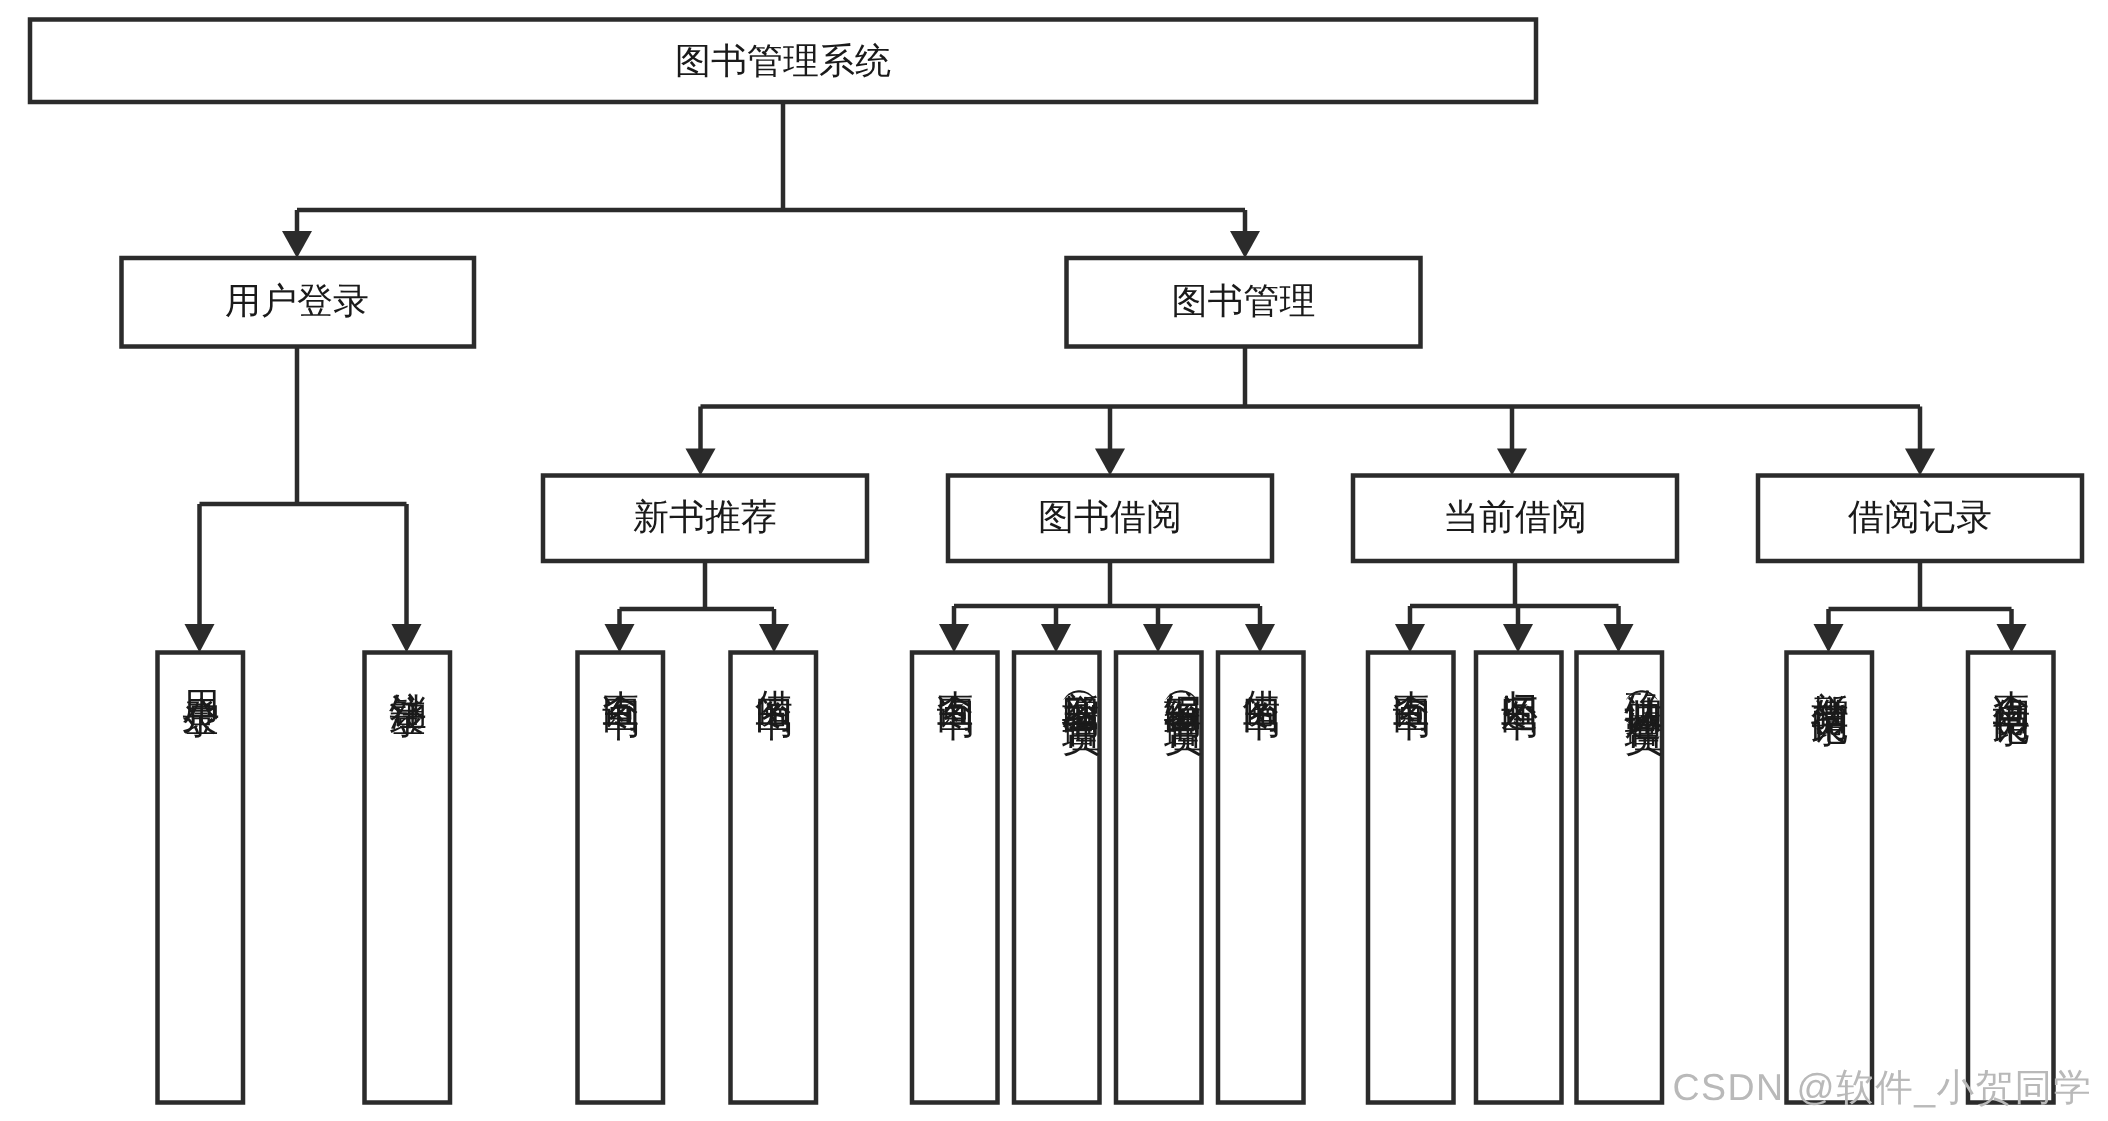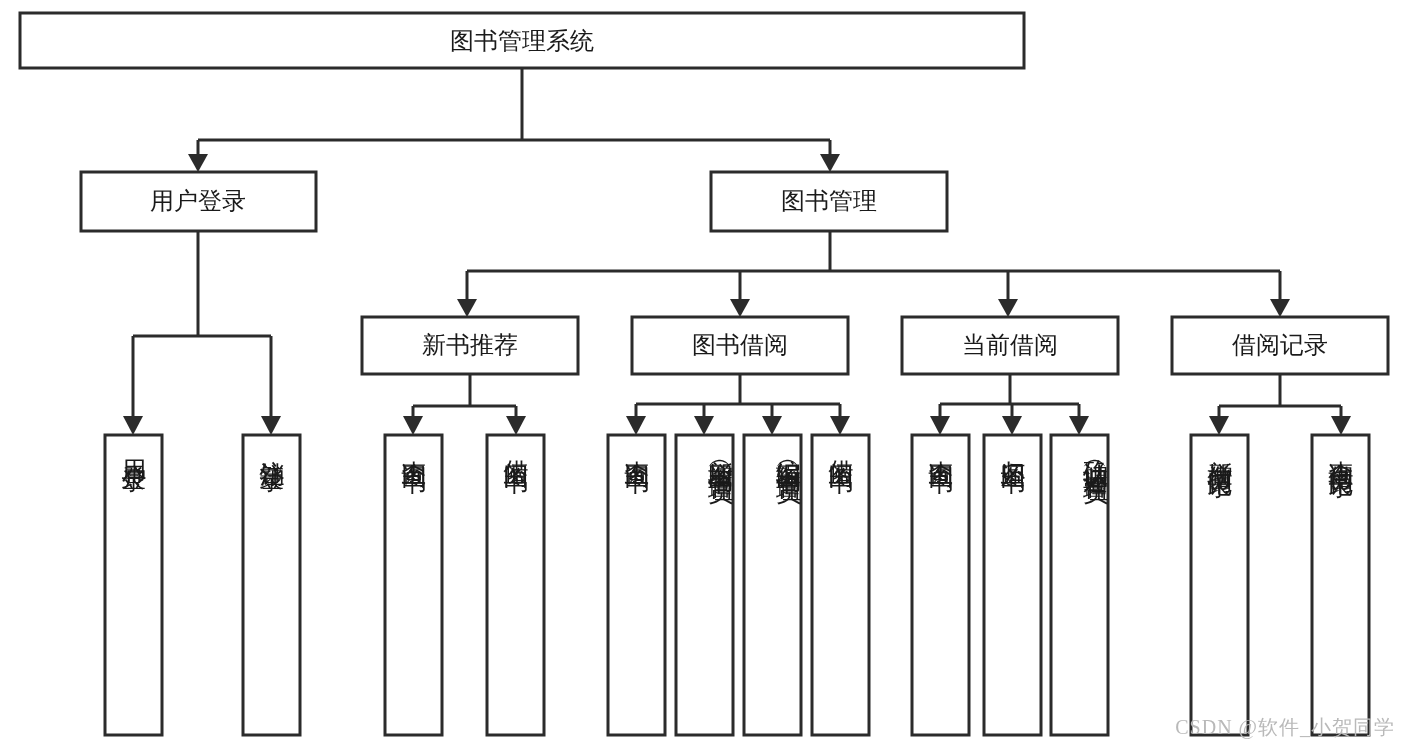--- a/index.html
+++ b/index.html
@@ -64,22 +64,22 @@
     display: flex;
     align-items: center;
     justify-content: flex-start;
     pointer-events: none;
     user-select: none;
   }
   #watermark {
     position: absolute;
     right: 10px;
     bottom: 6px;
-    font-family: Liberation Serif, serif;
-    font-size: 20px;
+    font-family: Liberation Sans, sans-serif;
+    font-size: 25px;
     color: #b9b9b9;
     letter-spacing: 1px;
     white-space: nowrap;
     user-select: none;
   }
 </style>
 </head>
 <body>
 
 <div id="diagram-root">

